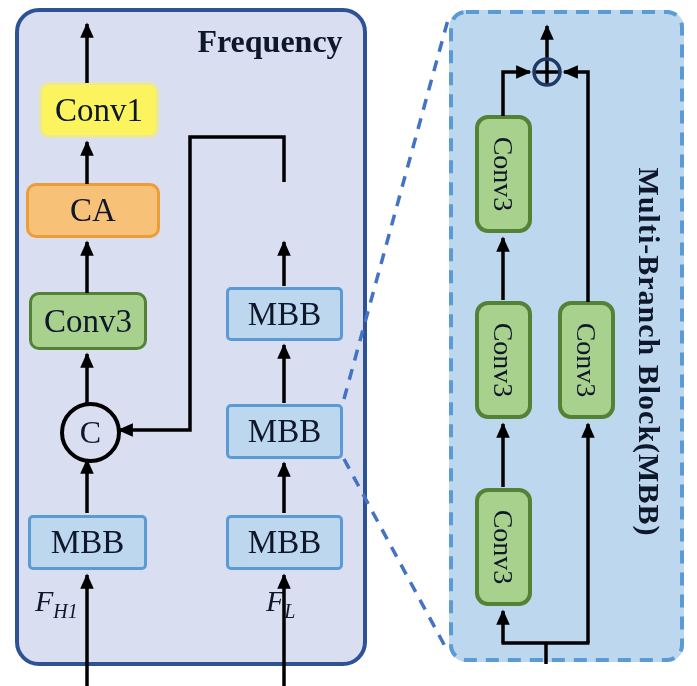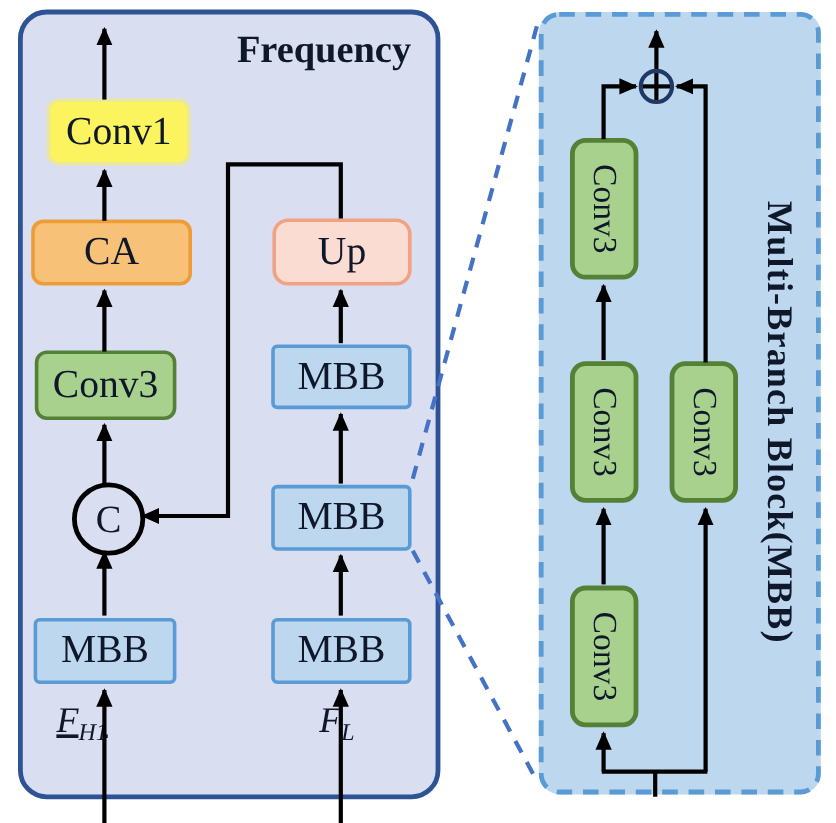--- a/index.html
+++ b/index.html
@@ -35,21 +35,21 @@
 
   #concat-node{position:absolute;left:60px;top:402px;width:53px;height:53px;border:4px solid var(--line);
                border-radius:50%;display:flex;align-items:center;justify-content:center;
                font-size:32px;z-index:3;background:transparent;}
 
   #ff-title{position:absolute;left:186px;top:22px;width:168px;text-align:center;
             font-weight:bold;font-size:32px;line-height:39px;z-index:3;}
 
   .input-label{position:absolute;font-style:italic;font-size:30px;z-index:3;}
   .input-label sub{font-size:20px;font-style:italic;}
-  #label-fh1{left:47px;top:584px;text-decoration:underline;}
+  #label-fh1{left:35px;top:584px;}
   #label-fl{left:234px;top:584px;margin-left:32px;}
 
   #mbb-title{position:absolute;left:429px;top:333px;width:440px;height:38px;line-height:38px;
              text-align:center;font-weight:bold;font-size:30px;letter-spacing:1px;
              transform:rotate(90deg);transform-origin:center;z-index:3;}
 
   #wires{position:absolute;left:0;top:0;z-index:5;pointer-events:none;}
   .flow{stroke:var(--line);stroke-width:3.5;fill:none;}
   .rp-border{stroke:var(--panel-right-border);stroke-width:4;fill:none;stroke-dasharray:13 9;}
   .zoomline{stroke:var(--connector);stroke-width:3.5;fill:none;stroke-dasharray:11 9;}
@@ -79,23 +79,20 @@
   <div id="concat-node">
     <span>C</span>
   </div>
   <div class="box mbb" style="left:28px;top:515px;width:119px;height:55px;">
     <span>MBB</span>
   </div>
   <div class="input-label" id="label-fh1">
     <span>F</span><sub>H1</sub>
   </div>
 
-  <div class="box up" style="left:227px;top:182px;width:116px;height:56px;">
-    <span>Up</span>
-  </div>
   <div class="box mbb" style="left:226px;top:287px;width:117px;height:54px;">
     <span>MBB</span>
   </div>
   <div class="box mbb" style="left:226px;top:404px;width:117px;height:55px;">
     <span>MBB</span>
   </div>
   <div class="box mbb" style="left:226px;top:515px;width:117px;height:55px;">
     <span>MBB</span>
   </div>
   <div class="input-label" id="label-fl">

